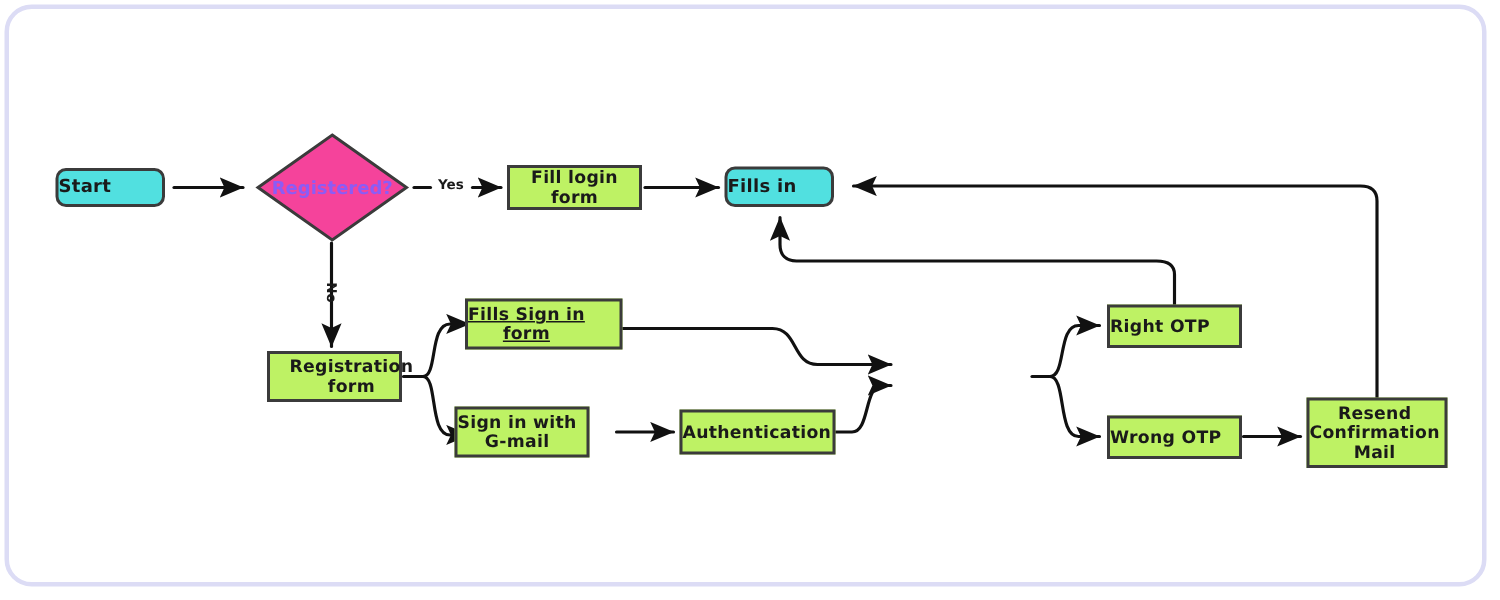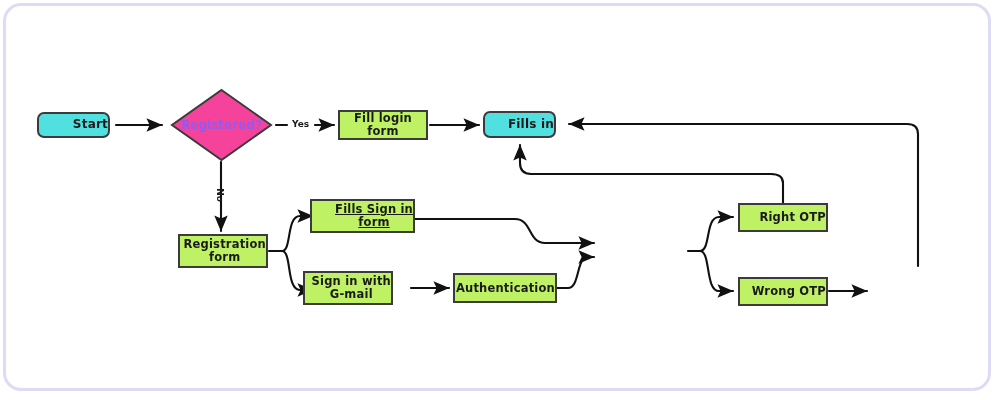--- a/index.html
+++ b/index.html
@@ -31,21 +31,21 @@
     left: 0;
     top: 0;
     width: 1000px;
     height: 400px;
   }
   .node {
     position: absolute;
     box-sizing: border-box;
     display: flex;
     align-items: center;
-    justify-content: flex-end;
+    justify-content: flex-start;
     text-align: center;
     color: #1a1a1a;
     font-weight: 700;
     letter-spacing: 0.2px;
     line-height: 1.12;
     white-space: pre-line;
   }
   .rect {
     border: 2px solid #3b3b3b;
     background: #bef264;
@@ -154,21 +154,21 @@
   <div class="edge-label rot" style="left:213px; top:190px;">No</div>
 
   <div class="node rect" style="left:338px; top:110px; width:90px; height:30px;">
     <span>Fill login form</span>
   </div>
 
   <div class="node rounded" style="left:483px; top:111px; width:73px; height:27px;">
     <span>Fills in</span>
   </div>
 
-  <div class="node rect" style="left:178px; top:234px; width:90px; height:34px;">
+  <div class="node rect" style="left:178px; top:234px; width:90px; height:34px;padding-left:13px;">
     <span>Registration
 form</span>
   </div>
 
   <div class="node rect" style="left:310px; top:199px; width:105px; height:34px;text-decoration:underline;">
     <span>Fills Sign in
 form</span>
   </div>
 
   <div class="node rect" style="left:303px; top:271px; width:90px; height:34px;">
@@ -182,14 +182,19 @@
 
 
   <div class="node rect" style="left:738px; top:203px; width:90px; height:29px;">
     <span>Right OTP</span>
   </div>
 
   <div class="node rect" style="left:738px; top:277px; width:90px; height:29px;">
     <span>Wrong OTP</span>
   </div>
 
+  <div class="node rect" style="left:871px; top:265px; width:94px; height:47px;">
+    <span>Resend
+Confirmation
+Mail</span>
+  </div>
 
 </div>
 
 </body></html>

